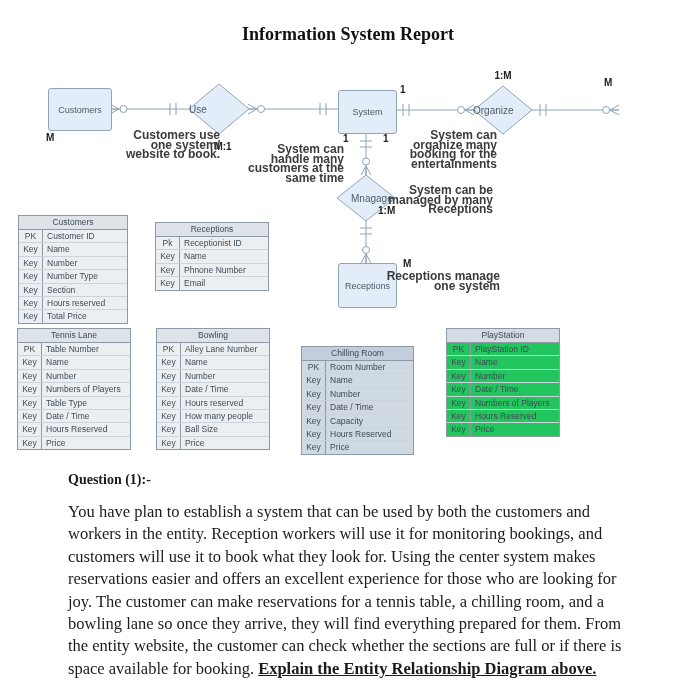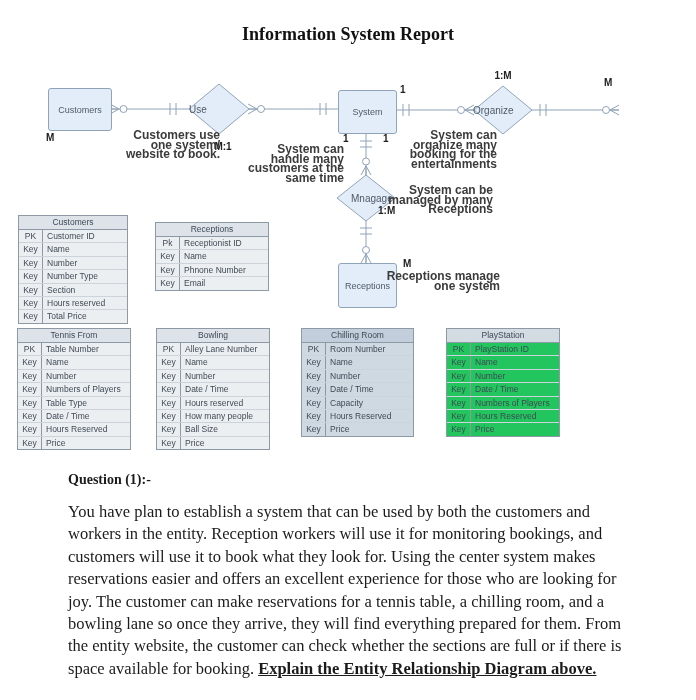--- a/index.html
+++ b/index.html
@@ -185,21 +185,21 @@
       <div class="atable-row">
         <span class="kcol">Key</span>
         <span class="ncol">Phnone Number</span>
       </div>
       <div class="atable-row">
         <span class="kcol">Key</span>
         <span class="ncol">Email</span>
       </div>
     </div>
   <div class="atable" style="left:17px;top:328px;width:112px;">
-      <div class="atable-head">Tennis From</div>
+      <div class="atable-head">Tennis Lane</div>
       <div class="atable-row">
         <span class="kcol">PK</span>
         <span class="ncol">Table Number</span>
       </div>
       <div class="atable-row">
         <span class="kcol">Key</span>
         <span class="ncol">Name</span>
       </div>
       <div class="atable-row">
         <span class="kcol">Key</span>
@@ -254,21 +254,21 @@
       </div>
       <div class="atable-row">
         <span class="kcol">Key</span>
         <span class="ncol">Ball Size</span>
       </div>
       <div class="atable-row">
         <span class="kcol">Key</span>
         <span class="ncol">Price</span>
       </div>
     </div>
-  <div class="atable shade-dark" style="left:301px;top:328px;width:111px;">
+  <div class="atable shade-dark" style="left:301px;top:346px;width:111px;">
       <div class="atable-head">Chilling Room</div>
       <div class="atable-row">
         <span class="kcol">PK</span>
         <span class="ncol">Room Number</span>
       </div>
       <div class="atable-row">
         <span class="kcol">Key</span>
         <span class="ncol">Name</span>
       </div>
       <div class="atable-row">

